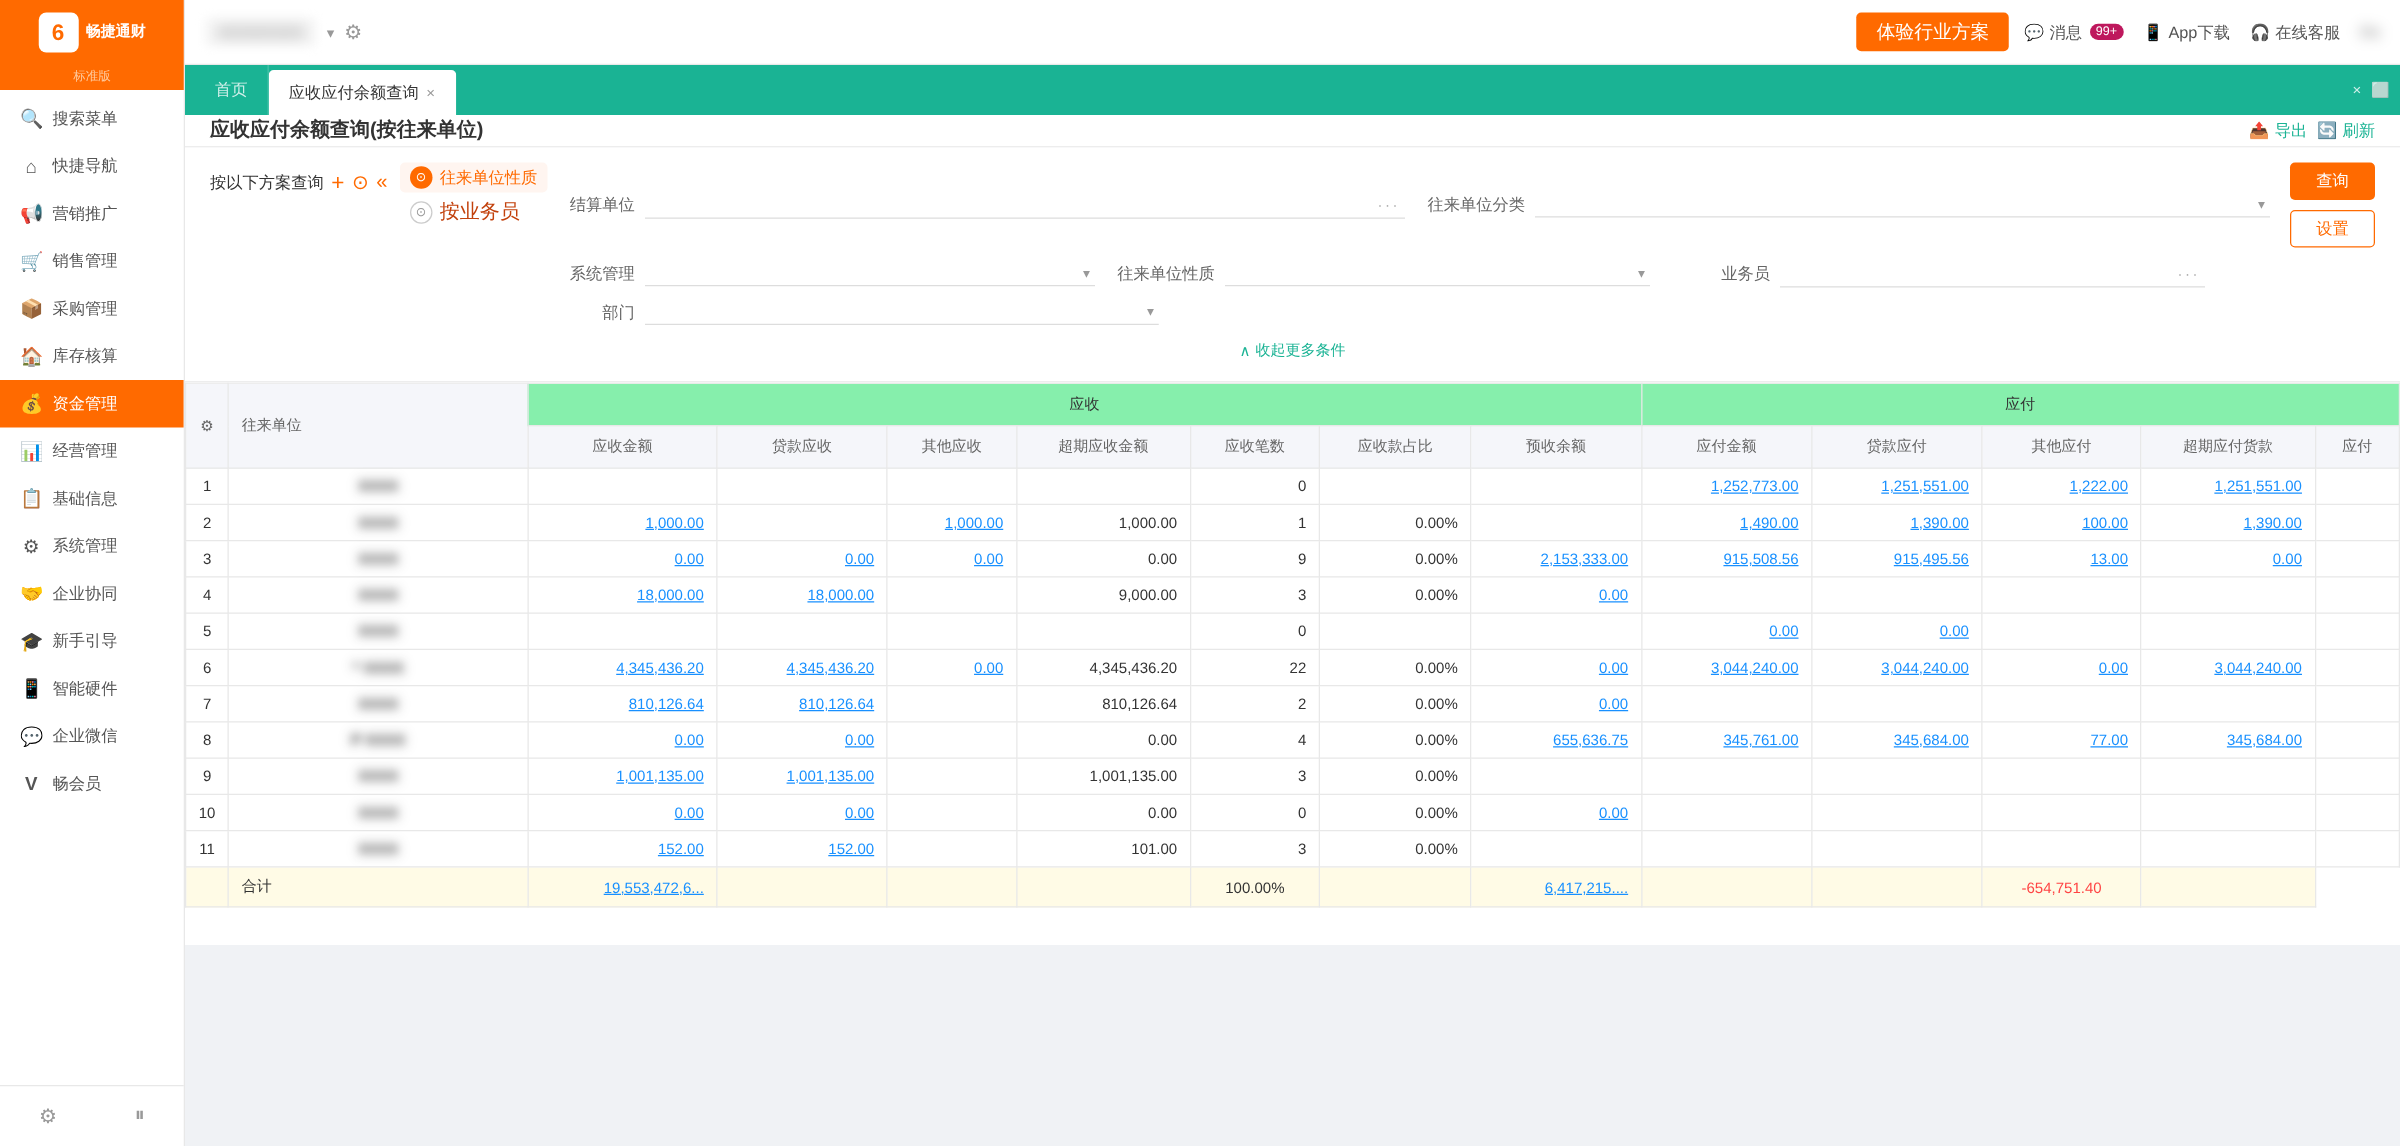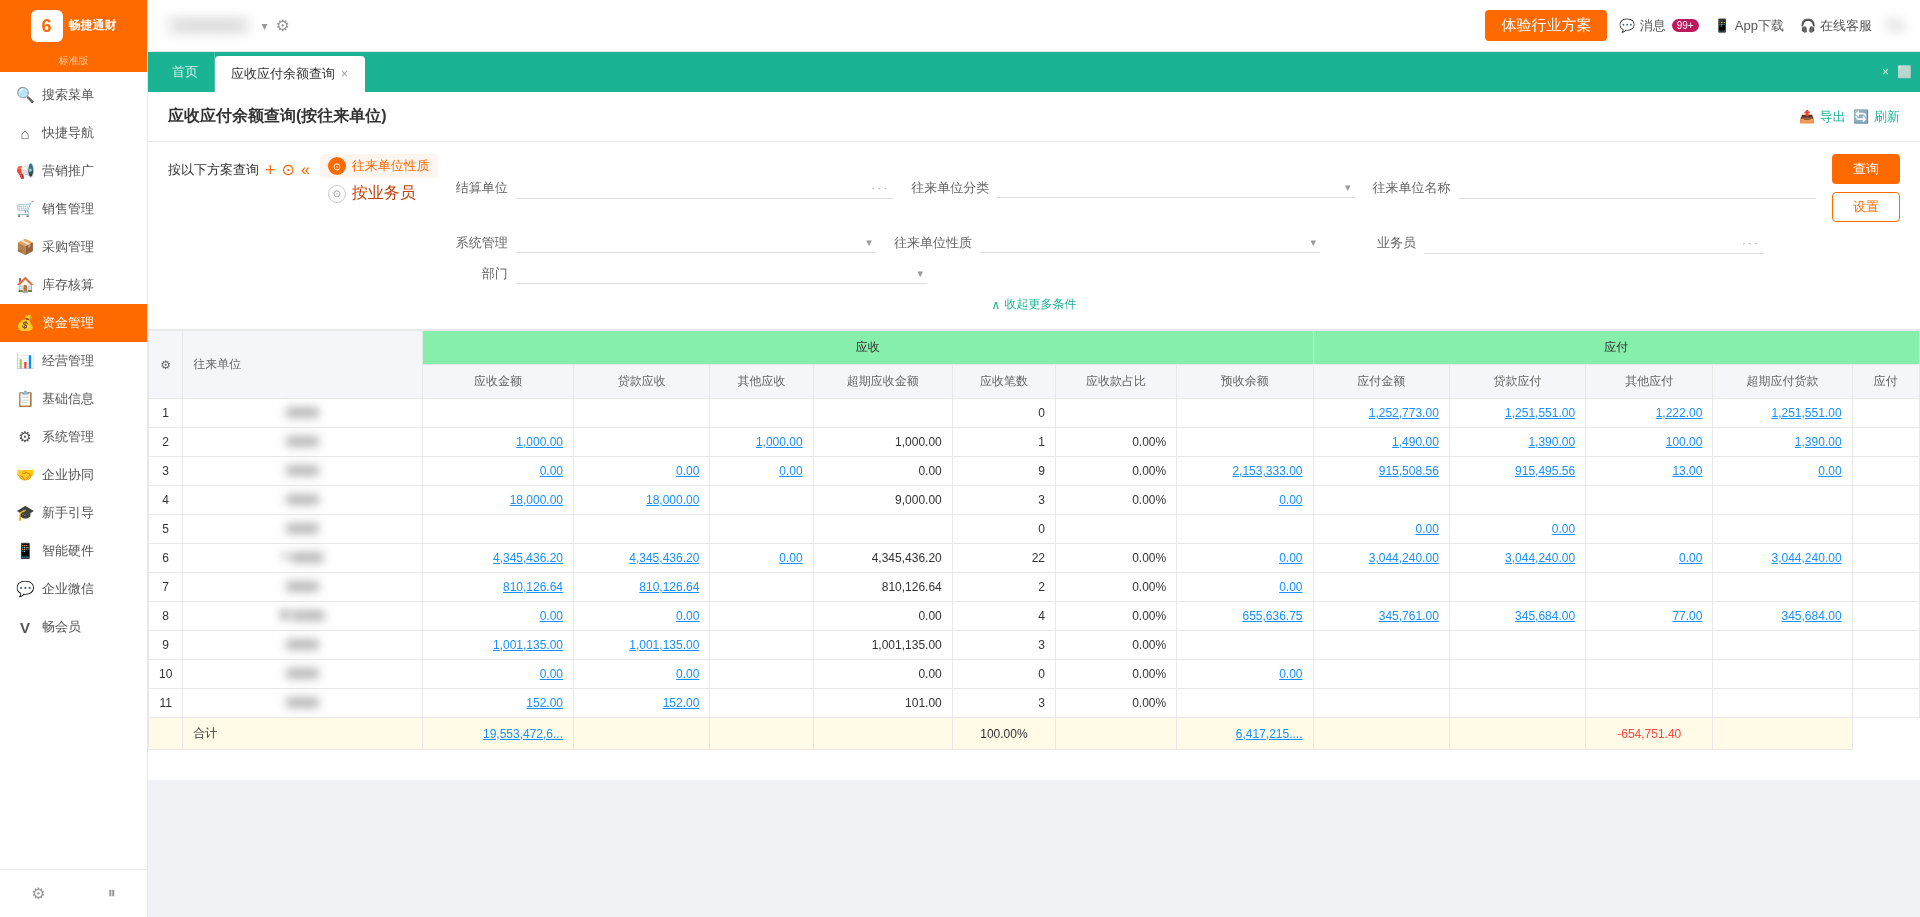--- a/index.html
+++ b/index.html
@@ -50,21 +50,21 @@
     .tab-item {
       padding: 0 16px; height: 40px; display: flex; align-items: center; gap: 6px;
       color: rgba(255,255,255,0.8); cursor: pointer; font-size: 13px; border-right: 1px solid rgba(255,255,255,0.2);
     }
     .tab-item.active { background: #fff; color: #333; border-radius: 4px 4px 0 0; margin-top: 4px; height: 36px; }
     .tab-close { color: #999; font-size: 12px; cursor: pointer; }
     .tab-bar-actions { margin-left: auto; display: flex; align-items: center; padding-right: 8px; gap: 8px; color: rgba(255,255,255,0.8); }
 
     
     .page-content { background: #f5f6fa; padding: 0; }
-    .page-header { background: #fff; padding: 14px 20px; display: flex; align-items: center; justify-content: space-between; border-bottom: 1px solid #e8e8e8; }
+    .page-header { background: #fff; padding: 2px 20px; display: flex; align-items: center; justify-content: space-between; border-bottom: 1px solid #e8e8e8; }
     .page-title { font-size: 16px; font-weight: bold; color: #333; }
     .page-actions { display: flex; gap: 8px; }
     .action-btn { display: flex; align-items: center; gap: 4px; color: #1ab394; cursor: pointer; font-size: 13px; }
 
     
     .filter-area { background: #fff; padding: 12px 20px; border-bottom: 1px solid #e8e8e8; }
     .collapse-btn { display: flex; align-items: center; justify-content: center; padding: 4px 12px; color: #1ab394; cursor: pointer; font-size: 12px; gap: 4px; margin-top: 4px; }
     .btn-query { background: #ff6a00; color: #fff; border: none; padding: 6px 20px; border-radius: 4px; cursor: pointer; font-size: 13px; }
     .btn-set { background: #fff; color: #ff6a00; border: 1px solid #ff6a00; padding: 5px 20px; border-radius: 4px; cursor: pointer; font-size: 13px; margin-top: 4px; }
 
@@ -247,26 +247,20 @@
               <div style="flex:1;display:flex;align-items:center;border-bottom:1px solid #ddd;padding:3px 4px;">
                 <input style="border: none; outline: none; flex: 1 1 0%; font-size: 13px; background: transparent;">
                 <span style="color:#aaa;letter-spacing:2px;">···</span>
               </div>
             </div>
             <div style="display:flex;align-items:center;gap:8px;flex:1;">
               <span style="color:#666;font-size:13px;min-width:80px;text-align:right;">往来单位分类</span>
               <div style="flex:1;display:flex;align-items:center;border-bottom:1px solid #ddd;padding:3px 4px;cursor:pointer;">
                 <span style="flex:1;font-size:13px;color:#aaa;"></span>
                 <span style="color:#999;font-size:11px;">▾</span>
-              </div>
-            </div>
-            <div style="display:flex;align-items:center;gap:8px;flex:1;">
-              <span style="color:#666;font-size:13px;min-width:80px;text-align:right;">往来单位名称</span>
-              <div style="flex:1;display:flex;align-items:center;border-bottom:1px solid #ddd;padding:3px 4px;">
-                <input style="border: none; outline: none; flex: 1 1 0%; font-size: 13px; background: transparent;">
               </div>
             </div>
             <div style="display:flex;flex-direction:column;gap:4px;">
               <button class="btn-query">查询</button>
               <button class="btn-set">设置</button>
             </div>
           </div>
 
           <div style="display:flex;gap:16px;margin-bottom:10px;align-items:center;">
             <div style="display:flex;align-items:center;gap:8px;flex:1;">

